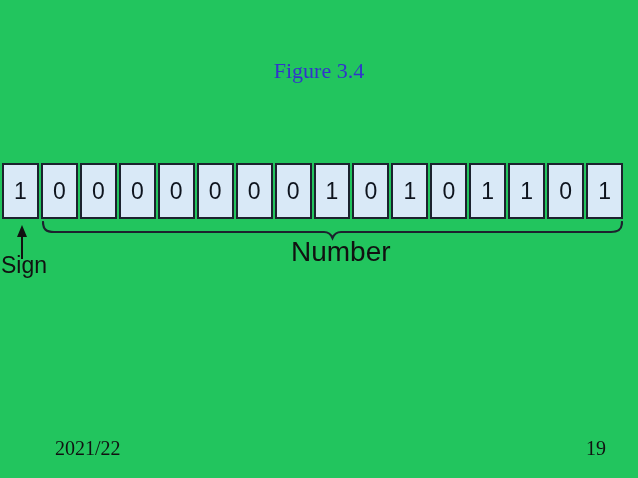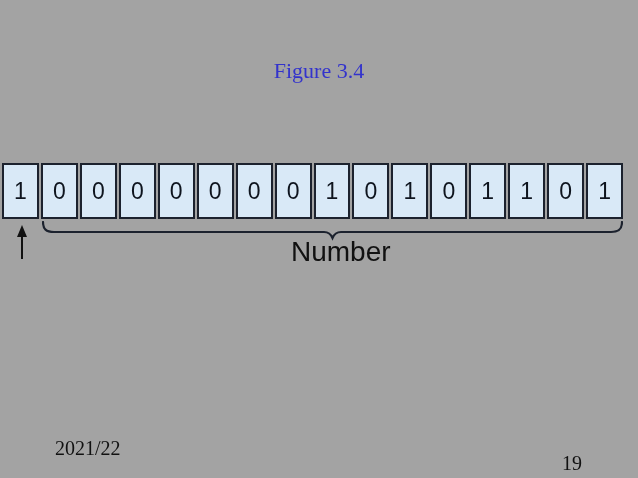--- a/index.html
+++ b/index.html
@@ -4,21 +4,21 @@
 <style>
   html, body {
     margin: 0;
     padding: 0;
     background: #ffffff;
   }
   .slide {
     position: relative;
     width: 638px;
     height: 478px;
-    background: #a3a3a3;
+    background: #22c55e;
     overflow: hidden;
     font-family: "Liberation Sans", sans-serif;
   }
   .slide-title {
     position: absolute;
     top: 58px;
     left: 0;
     width: 100%;
     text-align: center;
     font-family: "Liberation Serif", serif;
@@ -73,21 +73,21 @@
   }
   .footer-date, .footer-author, .footer-page {
     position: absolute;
     top: 437px;
     font-family: "Liberation Serif", serif;
     font-size: 20px;
     color: #111111;
   }
   .footer-date { left: 55px; }
   .footer-author { left: 0; width: 100%; text-align: center; }
-  .footer-page { right: 56px; margin-top: 15px; }
+  .footer-page { right: 32px; }
 </style>
 </head>
 <body>
 
 <div class="slide">
 
   <div class="slide-title">Figure 3.4</div>
 
   <div class="bit-row" id="bit-row">
       <div class="bit-cell">
@@ -138,20 +138,21 @@
       <div class="bit-cell">
         <span>1</span>
       </div>
     </div>
 
   <svg class="sign-arrow" width="18" height="36" viewBox="0 0 18 36">
     <path d="M9,1 L4,13 L14,13 Z" fill="#111111"></path>
     <line x1="9" y1="12" x2="9" y2="35" stroke="#111111" stroke-width="2"></line>
   </svg>
 
+  <div class="sign-label">Sign</div>
 
   <svg class="number-brace" width="581" height="20" viewBox="0 0 581 20">
     <path d="M1,1 C1,8 4,11 12,11 L282,11 Q288,11 290.5,17 Q293,11 299,11 L569,11 C577,11 580,8 580,1" fill="none" stroke="#1C222E" stroke-width="2.2" stroke-linecap="round"></path>
   </svg>
 
   <div class="number-label">Number</div>
 
   <div class="footer-date">2021/22</div>
 
 

